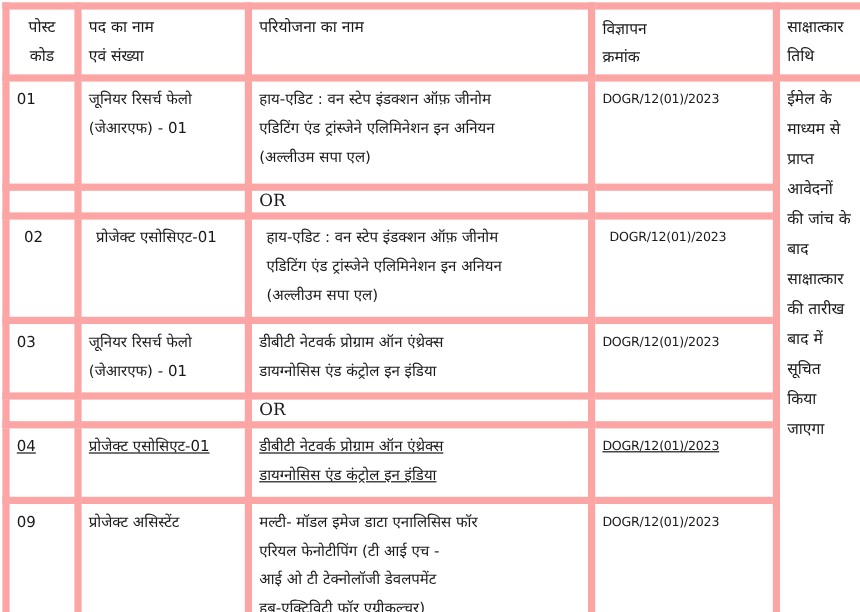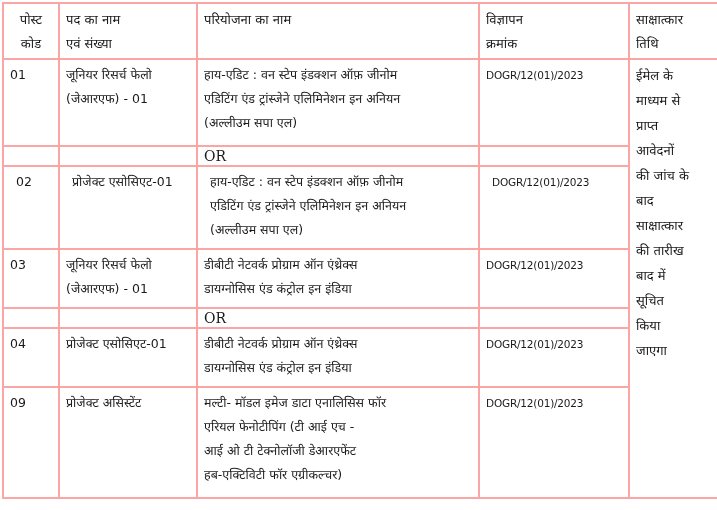--- a/index.html
+++ b/index.html
@@ -19,21 +19,21 @@
     position: absolute;
     left: 2px;
     top: 2px;
     width: 713px;
     border-collapse: collapse;
     table-layout: fixed;
     font-size: 12.5px;
     line-height: 24px;
   }
   table.recruit td, table.recruit th {
-    border: 2px solid #fca5a5;
+    border: 6px solid #fca5a5;
     vertical-align: top;
     padding: 3px 6px 2px 6px;
     text-align: left;
     font-weight: normal;
     overflow: hidden;
   }
   table.recruit th {
     font-size: 13px;
     line-height: 24px;
     padding-top: 4px;
@@ -58,21 +58,21 @@
   }
   td.date-cell {
     vertical-align: middle;
     font-size: 13px;
     line-height: 25px;
     padding-left: 8px;
   }
   tr.r1 td { height: 80px; }
   tr.r2 td { height: 76px; padding-left: 12px; }
   tr.r3 td { height: 52px; margin-top: 28px; }
-  tr.r4 td { height: 52px; }
+  tr.r4 td { height: 52px; text-decoration: underline; }
   tr.r5 td { height: 104px; }
   .line { display: block; }
 </style>
 </head>
 <body>
 
 <table class="recruit">
   <thead>
     <tr>
       <th class="c-code">
@@ -179,19 +179,19 @@
     </tr>
 
     <tr class="r5">
       <td class="code">09</td>
       <td>
         <span class="line">प्रोजेक्ट असिस्टेंट</span>
       </td>
       <td>
         <span class="line">मल्टी- मॉडल इमेज डाटा एनालिसिस फॉर</span>
         <span class="line">एरियल फेनोटीपिंग (टी आई एच -</span>
-        <span class="line">आई ओ टी टेक्नोलॉजी डेआरएफेंट</span>
+        <span class="line">आई ओ टी टेक्नोलॉजी डेवलपमेंट</span>
         <span class="line">हब-एक्टिविटी फॉर एग्रीकल्चर)</span>
       </td>
       <td class="adv">DOGR/12(01)/2023</td>
     </tr>
   </tbody>
 </table>
 
 </body></html>

